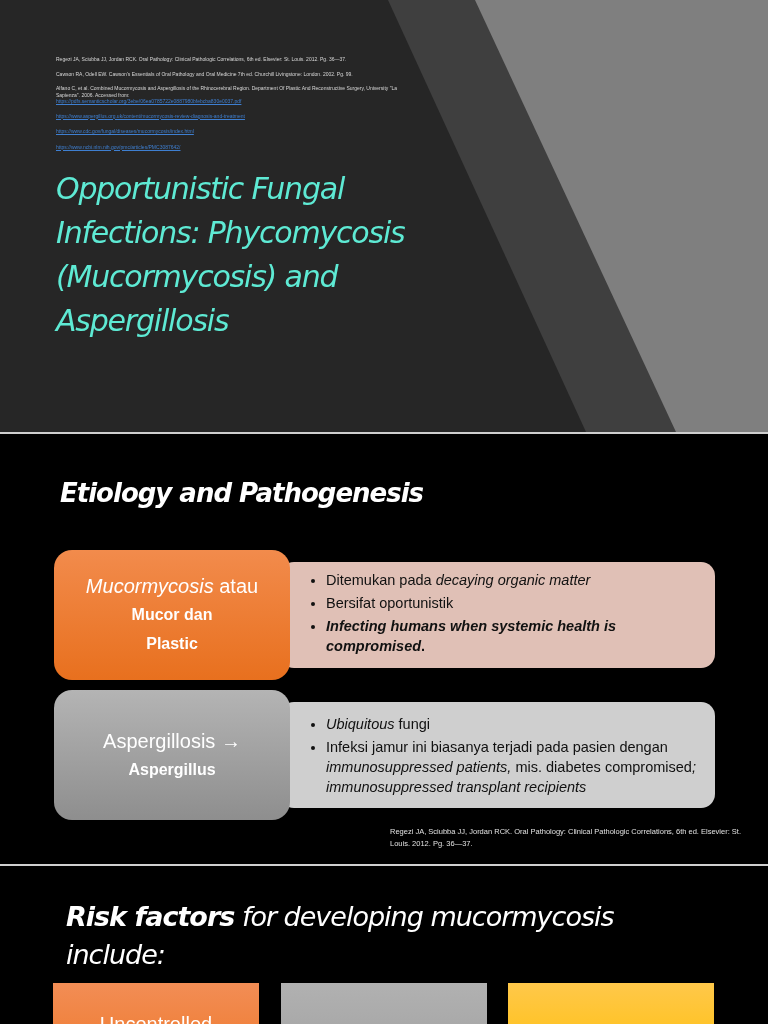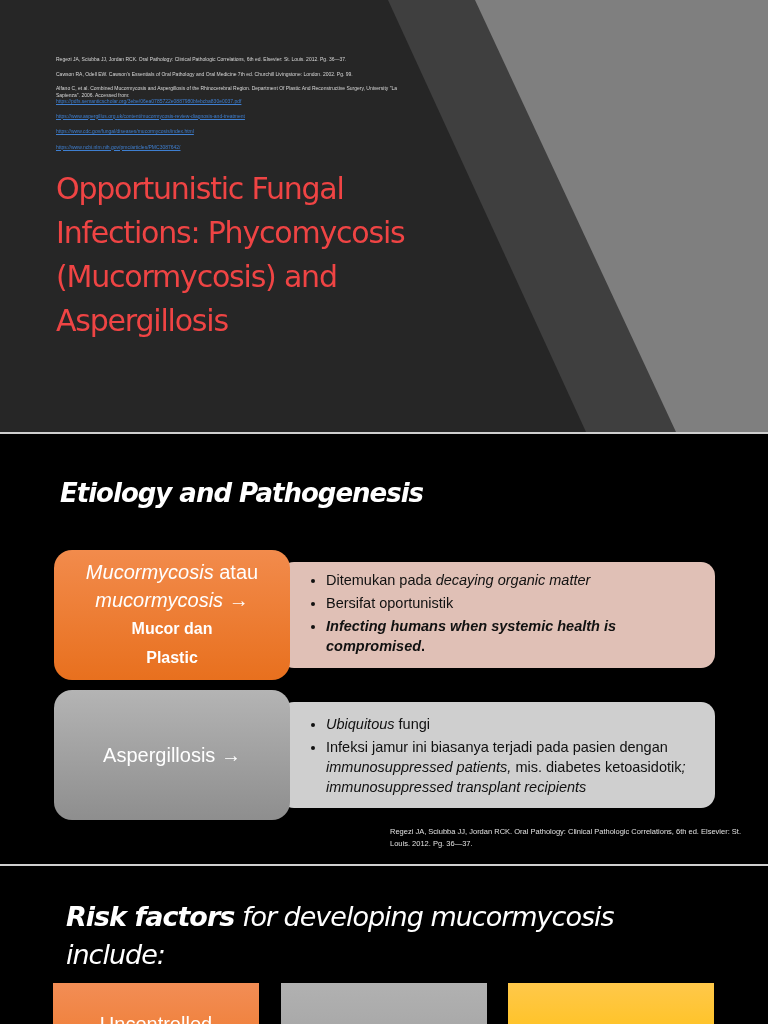--- a/index.html
+++ b/index.html
@@ -12,22 +12,22 @@
     .slide { position: absolute; left: 0; width: 768px; overflow: hidden; }
     
     #slide1 { top: 0; height: 432px; background: #262626; }
     #slide1 svg.bg { position: absolute; left: 0; top: 0; }
     .refs { position: absolute; left: 56px; top: 56px; width: 350px;
       font-family: "Liberation Sans", sans-serif; font-size: 5px; line-height: 6.5px; color: #d8d8d8; }
     .refs p { margin: 0 0 8px 0; }
     .refs .link { color: #3e7fd1; text-decoration: underline; display: block; }
     .refs .link-only { color: #3e7fd1; text-decoration: underline; margin: 0 0 9px 0; }
     .main-title { position: absolute; left: 56px; top: 167px; width: 420px;
-      font-family: "DejaVu Sans", sans-serif; font-weight: normal;
-      font-size: 30px; line-height: 44px; color: #ef4444; letter-spacing: -1.2px; margin: 0; }
+      font-family: "DejaVu Sans", sans-serif; font-style: italic; font-weight: normal;
+      font-size: 30px; line-height: 44px; color: #5eead4; letter-spacing: -1.2px; margin: 0; }
     .sep { position: absolute; left: 0; width: 768px; height: 2px; background: #cfcfcf; }
     
     #slide2 { top: 434px; height: 430px; background: #000; }
     .heading2 { position: absolute; left: 60px; top: 44px; margin: 0;
       font-family: "DejaVu Sans", sans-serif; font-style: italic; font-weight: bold;
       font-size: 26px; color: #fff; letter-spacing: -1px; }
     .detail-box { position: absolute; left: 280px; width: 435px; border-radius: 14px; box-sizing: border-box;
       padding: 8px 16px 8px 20px; font-family: "Liberation Sans", sans-serif; font-size: 14.5px; line-height: 20px; color: #111; }
     .detail-box ul { margin: 0; padding: 0 0 0 14px; }
     .detail-box li { margin: 0 0 3px 12px; }
@@ -91,37 +91,37 @@
       <li>
         <span>Bersifat oportunistik</span>
       </li>
       <li>
         <b><i>Infecting humans when systemic health is compromised</i><span>.</span></b>
       </li>
     </ul>
   </div>
   <div class="lead-box" id="lead1">
     <div class="l-line"><i>Mucormycosis</i><span> atau</span></div>
-    <div class="l-line"><i>mucormycosis</i><span> →</span></div>
     <div class="l-bold">Mucor dan</div>
     <div class="l-bold">Plastic</div>
   </div>
 
   <div class="detail-box" id="detail2">
     <ul>
       <li>
         <i>Ubiquitous</i><span> fungi</span>
       </li>
       <li>
-        <span>Infeksi jamur ini biasanya terjadi pada pasien dengan </span><i>immunosuppressed patients,</i><span> mis. diabetes ketoasidotik</span><i>; immunosuppressed transplant recipients</i>
+        <span>Infeksi jamur ini biasanya terjadi pada pasien dengan </span><i>immunosuppressed patients,</i><span> mis. diabetes compromised</span><i>; immunosuppressed transplant recipients</i>
       </li>
     </ul>
   </div>
   <div class="lead-box" id="lead2">
     <div class="l-line">Aspergillosis →</div>
+    <div class="l-bold">Aspergillus</div>
   </div>
 
   <div class="cite2">Regezi JA, Sciubba JJ, Jordan RCK. Oral Pathology: Clinical Pathologic Correlations, 6th ed. Elsevier: St. Louis. 2012. Pg. 36—37.</div>
 </section>
 
 <div class="sep" style="top:864px;"></div>
 
 <section class="slide" id="slide3">
   <h2 class="heading3"><b>Risk factors</b><span> for developing mucormycosis include:</span></h2>
   <div class="risk-box" id="risk1">Uncontrolled</div>

